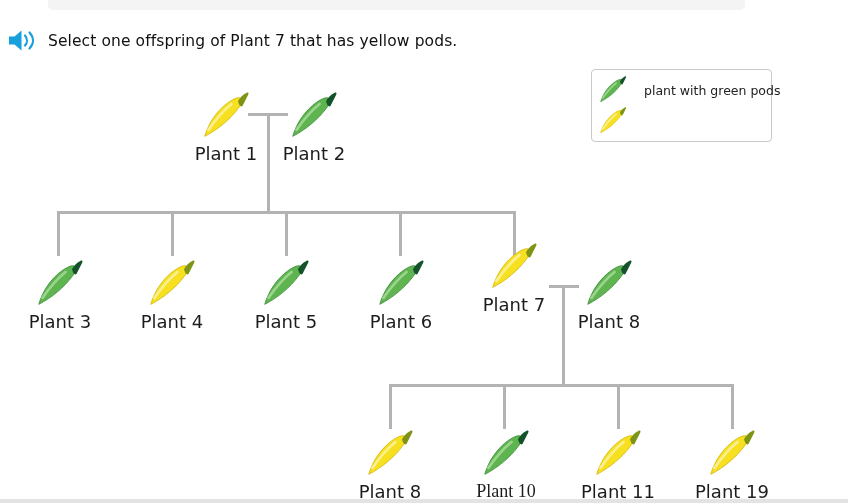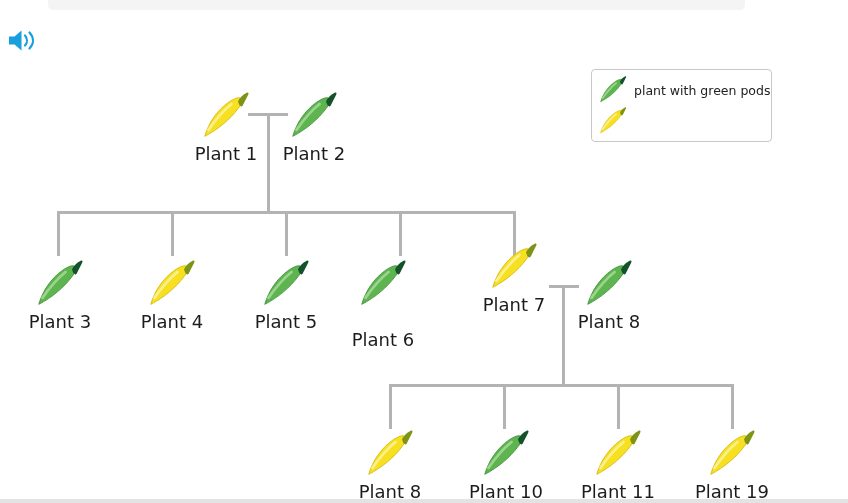--- a/index.html
+++ b/index.html
@@ -22,21 +22,21 @@
   }
   .speaker-icon{width:28px;height:23px;display:block;cursor:pointer;}
   .question-text{font-size:15.5px;letter-spacing:.1px;color:#111;}
   
   .legend{
     position:absolute;left:591px;top:69px;width:181px;height:73px;
     background:#fff;border:1px solid #c9c9c9;border-radius:4px;
     box-sizing:border-box;padding:5px 6px;
     display:flex;flex-direction:column;justify-content:space-around;
   }
-  .legend-item{display:flex;align-items:center;gap:6px;}
+  .legend-item{display:flex;align-items:center;gap:16px;}
   .legend-pod{width:30px;height:28px;flex:0 0 auto;}
   .legend-label{font-size:12.5px;color:#222;white-space:nowrap;}
   
   .tline{position:absolute;background:#b3b3b3;}
   .tline.h{height:2.5px;}
   .tline.v{width:2.5px;}
   
   .plant{
     position:absolute;width:90px;display:flex;flex-direction:column;
     align-items:center;cursor:pointer;
@@ -60,20 +60,21 @@
 </svg>
 
 <div class="top-bar"></div>
 
 <div class="question-row">
   <svg class="speaker-icon" viewBox="0 0 28 23">
     <path d="M1,7.5 h5.5 l7,-6 v20 l-7,-6 H1 Z" fill="#18a0dc"></path>
     <path d="M17,6.5 c2.6,3 2.6,7 0,10" fill="none" stroke="#18a0dc" stroke-width="2.2" stroke-linecap="round"></path>
     <path d="M21.5,3.5 c4.6,5 4.6,11 0,16" fill="none" stroke="#18a0dc" stroke-width="2.2" stroke-linecap="round"></path>
   </svg>
+  <span class="question-text">Select one offspring of Plant 7 that has yellow pods.</span>
 </div>
 
 <div class="legend">
   <div class="legend-item">
     <svg class="legend-pod pod-green" viewBox="0 0 52 52">
         <use href="#podShape"></use>
       </svg>
     <span class="legend-label">plant with green pods</span>
   </div>
   <div class="legend-item">
@@ -123,21 +124,21 @@
       <use href="#podShape"></use>
     </svg>
   <div class="plant-label">Plant 4</div>
 </div>
 <div class="plant" style="left:241px;top:260px;">
   <svg class="pod pod-green" viewBox="0 0 52 52">
       <use href="#podShape"></use>
     </svg>
   <div class="plant-label">Plant 5</div>
 </div>
-<div class="plant" style="left:338px;top:260px;gap:18px;">
+<div class="plant" style="left:356px;top:260px;">
   <svg class="pod pod-green" viewBox="0 0 52 52">
       <use href="#podShape"></use>
     </svg>
   <div class="plant-label">Plant 6</div>
 </div>
 <div class="plant" style="left:469px;top:243px;">
   <svg class="pod pod-yellow" viewBox="0 0 52 52">
       <use href="#podShape"></use>
     </svg>
   <div class="plant-label">Plant 7</div>
@@ -148,21 +149,21 @@
     </svg>
   <div class="plant-label">Plant 8</div>
 </div>
 
 <div class="plant" style="left:345px;top:430px;">
   <svg class="pod pod-yellow" viewBox="0 0 52 52">
       <use href="#podShape"></use>
     </svg>
   <div class="plant-label">Plant 8</div>
 </div>
-<div class="plant" style="left:461px;top:430px;">
+<div class="plant" style="left:461px;top:430px;font-family:Liberation Serif, serif;">
   <svg class="pod pod-green" viewBox="0 0 52 52">
       <use href="#podShape"></use>
     </svg>
   <div class="plant-label">Plant 10</div>
 </div>
 <div class="plant" style="left:573px;top:430px;">
   <svg class="pod pod-yellow" viewBox="0 0 52 52">
       <use href="#podShape"></use>
     </svg>
   <div class="plant-label">Plant 11</div>

